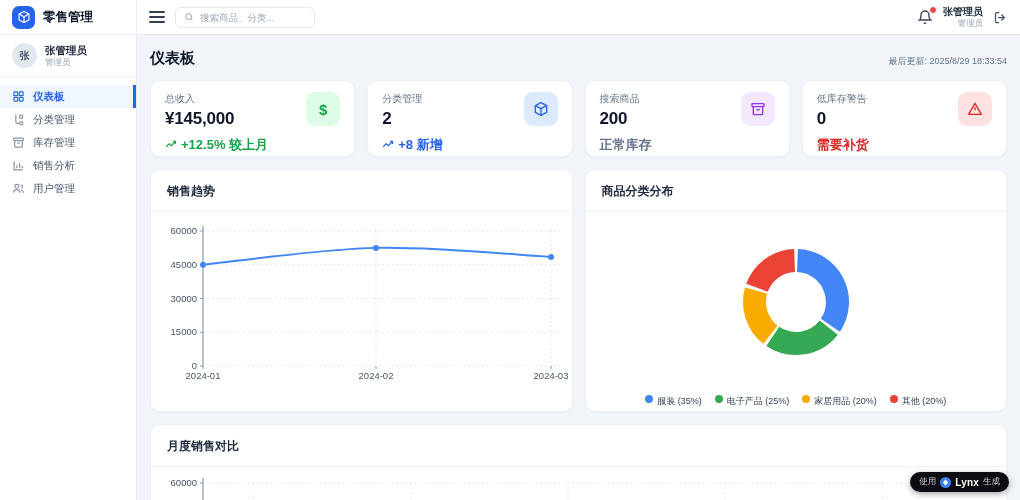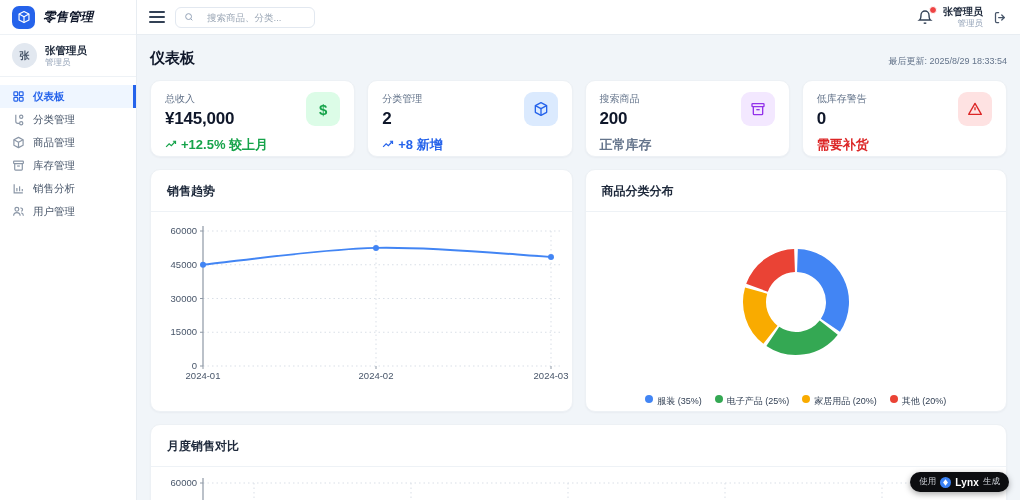--- a/index.html
+++ b/index.html
@@ -3,37 +3,37 @@
 <meta charset="utf-8">
 <style>
   * { margin:0; padding:0; box-sizing:border-box; }
   html,body { width:1020px; height:500px; font-family:"Liberation Sans",sans-serif; background:#f1f5f9; overflow:hidden; }
   .app { position:relative; width:1020px; height:500px; background:#f1f5f9; overflow:hidden; }
 
   
   .sidebar { position:absolute; left:0; top:0; width:137px; height:500px; background:#fff; border-right:1px solid #e8edf2; z-index:5; }
   .logo-row { display:flex; align-items:center; gap:8px; height:35px; padding:0 12px; border-bottom:1px solid #eef2f6; }
   .logo-box { width:23px; height:23px; border-radius:7px; background:#2563eb; display:flex; align-items:center; justify-content:center; flex:0 0 auto; }
-  .brand { font-size:12.5px; font-weight:bold; color:#0f172a; white-space:nowrap;font-style:italic; }
+  .brand { font-size:12.5px; font-weight:bold; color:#0f172a; white-space:nowrap; }
   .side-user { display:flex; align-items:center; gap:8px; padding:8px 12px; border-bottom:1px solid #eef2f6; }
   .avatar { width:25px; height:25px; border-radius:50%; background:#e2e8f0; color:#475569; font-size:10px; font-weight:bold; display:flex; align-items:center; justify-content:center; flex:0 0 auto; }
   .side-user-name { font-size:10.5px; font-weight:bold; color:#1e293b; line-height:1.25; }
   .side-user-role { font-size:8.5px; color:#94a3b8; line-height:1.25; }
   .menu { padding-top:8px; }
   .menu-item { display:flex; align-items:center; gap:8px; height:23px; padding:0 12px; font-size:10.5px; color:#475569; cursor:pointer; border-right:3px solid transparent; }
   .menu-item .mi { width:13px; height:13px; color:#8b97a7; display:flex; align-items:center; }
   .menu-item.active { background:#eff6ff; color:#2563eb; border-right-color:#2563eb; font-weight:bold; }
   .menu-item.active .mi { color:#2563eb; }
   .mi svg, .tb-icon svg { width:100%; height:100%; }
 
   
   .topbar { position:absolute; left:137px; right:0; top:0; height:35px; background:#fff; border-bottom:1px solid #e8edf2; display:flex; align-items:center; padding:0 12px; gap:10px; z-index:4; }
   .hamburger { width:16px; height:12px; display:flex; flex-direction:column; justify-content:space-between; cursor:pointer; }
   .hamburger span { height:1.6px; background:#334155; border-radius:2px; }
-  .searchbox { display:flex; align-items:center; gap:13px; width:140px; height:21px; border:1px solid #e2e8f0; border-radius:6px; padding:0 8px; background:#fff; }
+  .searchbox { display:flex; align-items:center; gap:6px; width:140px; height:21px; border:1px solid #e2e8f0; border-radius:6px; padding:0 8px; background:#fff; }
   .searchbox svg { width:10px; height:10px; color:#94a3b8; flex:0 0 auto; }
   .searchbox input { border:none; outline:none; width:100%; font-size:9.5px; color:#334155; font-family:"Liberation Sans",sans-serif; background:transparent; }
   .searchbox input::placeholder { color:#9aa6b5; }
   .topbar-right { margin-left:auto; display:flex; align-items:center; gap:10px; }
   .bell-wrap { position:relative; width:16px; height:16px; color:#334155; cursor:pointer; }
   .bell-dot { position:absolute; top:-3px; right:-4px; width:8px; height:8px; background:#ef4444; border-radius:50%; border:1.5px solid #fff; }
   .tb-user { text-align:right; line-height:1.2; }
   .tb-user-name { font-size:10px; font-weight:bold; color:#1e293b; }
   .tb-user-role { font-size:8.5px; color:#94a3b8; }
   .logout { width:15px; height:15px; color:#475569; cursor:pointer; }
@@ -112,30 +112,20 @@
       </div>
       <div class="menu-item">
         <span class="mi">
             <svg viewBox="0 0 24 24" fill="none" stroke="currentColor" stroke-width="2.2">
               <path d="M7 3v12a4 4 0 0 0 4 4h2"></path>
               <circle cx="17" cy="7" r="3"></circle>
               <circle cx="17" cy="19" r="3"></circle>
             </svg>
           </span>
         <span>分类管理</span>
-      </div>
-      <div class="menu-item">
-        <span class="mi">
-            <svg viewBox="0 0 24 24" fill="none" stroke="currentColor" stroke-width="2.2" stroke-linejoin="round">
-              <path d="M12 2.5 20.5 7v10L12 21.5 3.5 17V7Z"></path>
-              <path d="M3.5 7 12 11.5 20.5 7"></path>
-              <path d="M12 11.5V21.5"></path>
-            </svg>
-          </span>
-        <span>商品管理</span>
       </div>
       <div class="menu-item">
         <span class="mi">
             <svg viewBox="0 0 24 24" fill="none" stroke="currentColor" stroke-width="2.2">
               <rect x="3" y="4" width="18" height="4.5" rx="1"></rect>
               <path d="M5 8.5V19a1.5 1.5 0 0 0 1.5 1.5h11A1.5 1.5 0 0 0 19 19V8.5"></path>
               <path d="M9.5 13h5"></path>
             </svg>
           </span>
         <span>库存管理</span>

